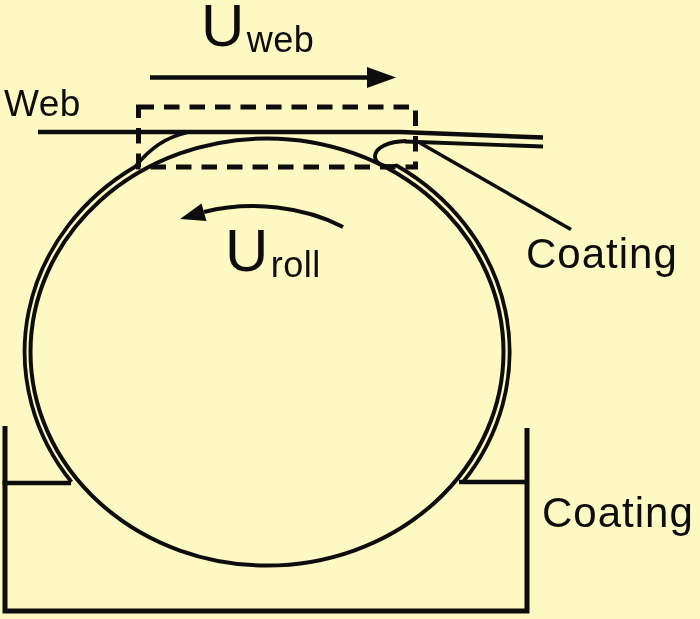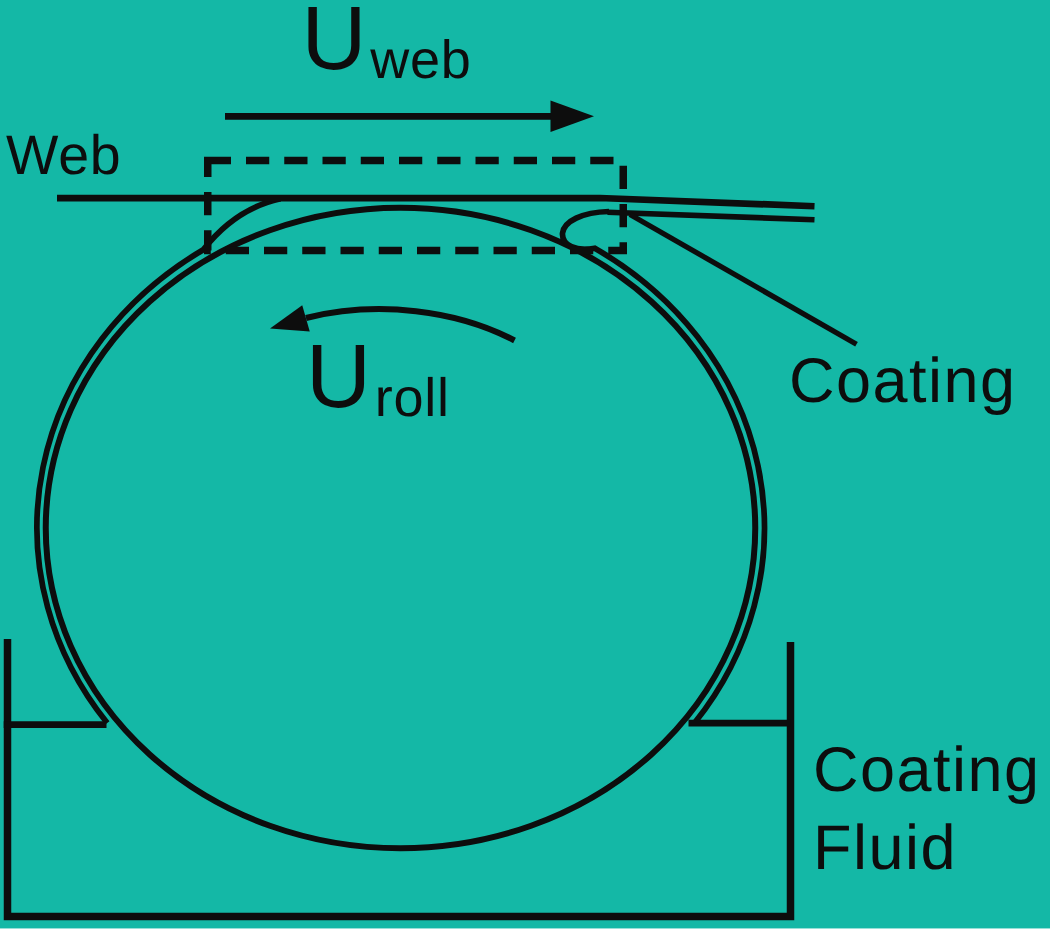--- a/index.html
+++ b/index.html
@@ -1,21 +1,21 @@
 <!DOCTYPE html>
 <html style="--ink: #0d0d0d;"><head>
 <meta charset="utf-8">
 <style>
   html, body { margin: 0; padding: 0; background: #ffffff; }
   :root { --ink: #0d0d0d; }
   .stage {
     position: relative;
     width: 700px;
     height: 619px;
-    background: #14b8a6;
+    background: #fef9c3;
     overflow: hidden;
     font-family: "Liberation Sans", sans-serif;
     color: var(--ink);
   }
   .stage svg { position: absolute; left: 0; top: 0; }
   .ln { fill: none; stroke: var(--ink); }
   .hd { fill: var(--ink); stroke: none; }
 
   .lbl { position: absolute; white-space: nowrap; color: var(--ink); }
 
@@ -65,26 +65,25 @@
     <path class="ln" stroke-width="4.5" d="M 2.5,483 H 71"></path>
     <path class="ln" stroke-width="4.5" d="M 459,482 H 527"></path>
   </svg>
 
   <div class="lbl vel-label" style="left:201px; top:-5px;">
     <span>U</span><span class="sub">web</span>
   </div>
 
   <div class="lbl web-label" style="left:4px; top:84px;">Web</div>
 
-  <div class="lbl vel-label" style="left:204px; top:220px;">
+  <div class="lbl vel-label" style="left:225px; top:220px;">
     <span>U</span><span class="sub">roll</span>
   </div>
 
   <div class="lbl two-line-label" style="left:526px; top:227px;">
     <div>Coating</div>
   </div>
 
   <div class="lbl two-line-label fluid" style="left:542px; top:487px;">
     <div>Coating</div>
-    <div>Fluid</div>
   </div>
 
 </div>
 
 </body></html>

